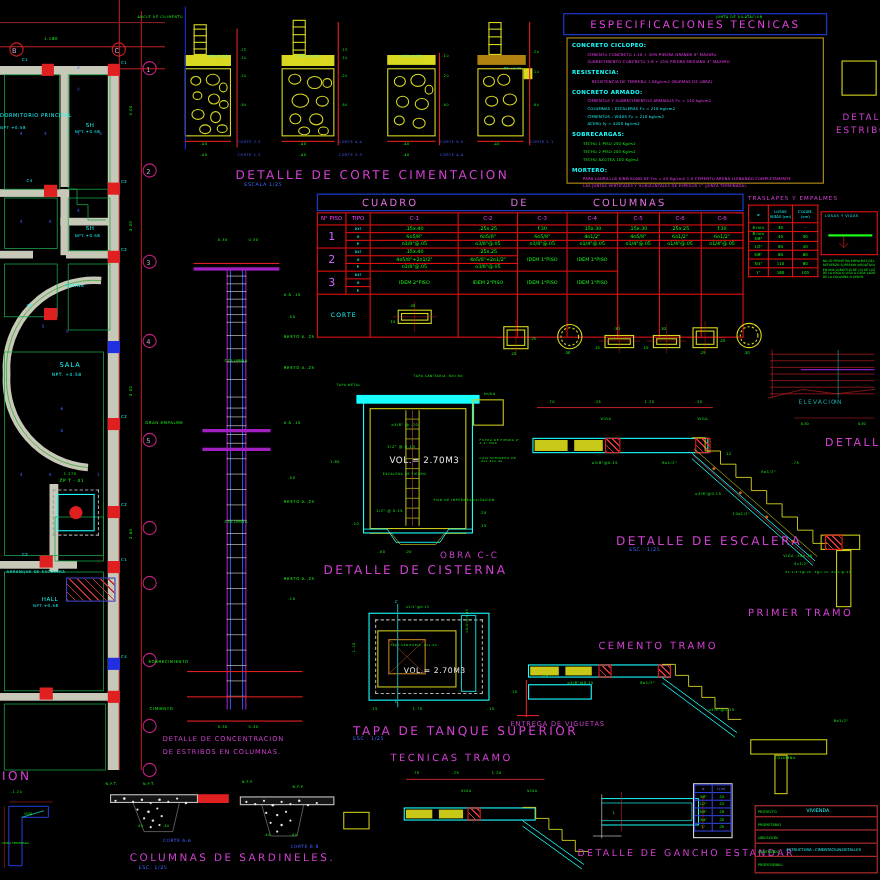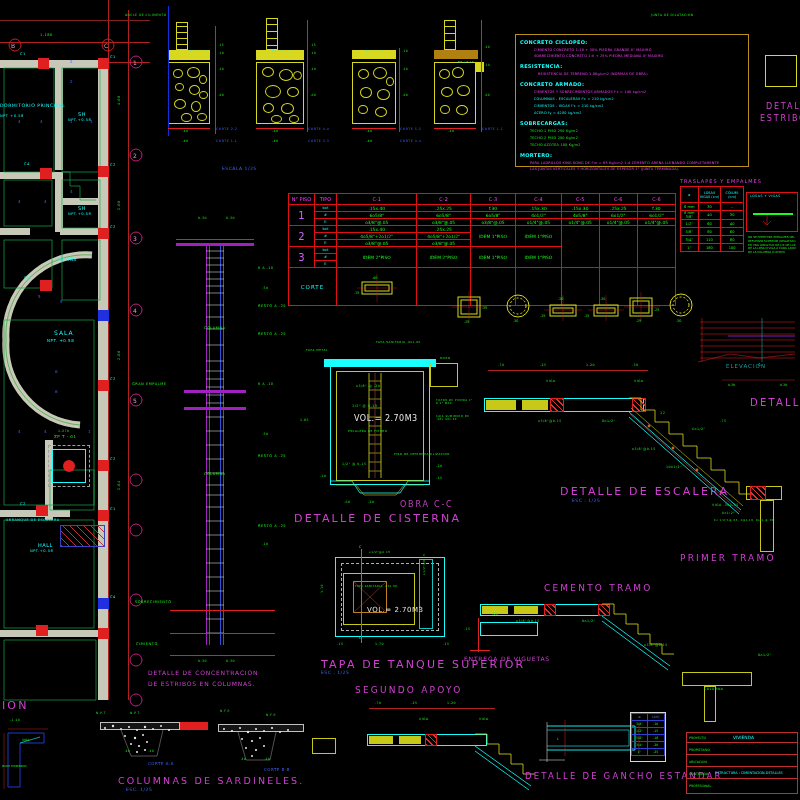--- a/index.html
+++ b/index.html
@@ -341,24 +341,28 @@
       <div class="txt t-green" style="left:58px;top:40px;font-size:3px;">.20</div>
       <div class="txt t-green" style="left:58px;top:58px;font-size:3px;">.10</div>
       <div class="txt t-green" style="left:58px;top:88px;font-size:3px;">.80</div>
       <div class="vl" style="left:55px;top:14px;height:112px;background:#e02020;"></div>
       <div class="txt t-blue" style="left:56px;top:122px;font-size:3.2px;">CORTE 1-1</div>
       <div class="txt t-green" style="left:225px;top:8px;font-size:3px;line-height:1.3;">JUNTA DE DILATACION</div>
     </div>
 
     <div class="txt t-green" style="left:-25px;top:8px;font-size:3px;line-height:1.3;">ANCLE DE CILIMENTO</div>
 
+    <div class="txt title" style="left:64px;top:148px;">DETALLE   DE   CORTE   CIMENTACION</div>
     <div class="txt sub" style="left:72px;top:161px;">ESCALA 1/25</div>
   </div>
 
   <div class="el" id="specs">
+    <div class="hdr">
+      <span>ESPECIFICACIONES  TECNICAS</span>
+    </div>
     <div class="body">
       <div class="sp-h" style="left:4px;top:4px;">CONCRETO CICLOPEO:</div>
       <div class="sp-l" style="left:18px;top:13px;">CIMIENTO      CONCRETO 1:10 + 30% PIEDRA GRANDE 8" MAXIMO</div>
       <div class="sp-l" style="left:18px;top:19px;">SOBRECIMIENTO CONCRETO 1:8 + 25% PIEDRA MEDIANA 4" MAXIMO</div>
 
       <div class="sp-h" style="left:4px;top:28px;">RESISTENCIA:</div>
       <div class="sp-l" style="left:22px;top:37px;">RESISTENCIA DE TERRENO 1.0Kg/cm2 (NORMAS DE OBRA)</div>
 
       <div class="sp-h" style="left:4px;top:46px;">CONCRETO ARMADO:</div>
       <div class="sp-l" style="left:18px;top:55px;">CIMIENTOS Y SOBRECIMIENTOS ARMADOS      f'c = 140 kg/cm2</div>
@@ -377,20 +381,25 @@
     </div>
   </div>
 
   <div class="el" style="left:760px;top:55px;width:40px;height:60px;">
     <div class="el" style="left:5px;top:0px;width:32px;height:32px;border:1px solid #d8d820;"></div>
     <div class="txt titleS" style="left:6px;top:48px;font-size:8px;">DETALLE</div>
     <div class="txt titleS" style="left:0px;top:60px;font-size:8px;">ESTRIBOS</div>
   </div>
 
   <div class="el" id="coltbl">
+    <div class="chdr">
+      <span style="left:40px;">CUADRO</span>
+      <span style="left:175px;">DE</span>
+      <span style="left:250px;">COLUMNAS</span>
+    </div>
     <table>
       <tbody>
           <tr>
         <th style="width:26px;">N° PISO</th>
         <th style="width:22px;">TIPO</th>
         <th>C-1</th>
         <th>C-2</th>
         <th>C-3</th>
         <th>C-4</th>
         <th>C-5</th>
@@ -822,21 +831,21 @@
       <path d="M0,0 L12,0 L12,10 L24,10 L24,20 L36,20 L36,30 L48,30 L48,40 L60,40" stroke="#d8d820" fill="none" stroke-width="0.8"></path>
       <path d="M0,12 L56,52" stroke="#19ffff" fill="none" stroke-width="0.8"></path>
       <path d="M0,17 L54,56" stroke="#19ffff" fill="none" stroke-width="0.8"></path>
     </svg>
     <div class="ln" style="left:14px;top:8px;width:126px;background:#b02020;"></div>
     <div class="txt t-green" style="left:20px;top:2px;font-size:3.2px;">.70</div>
     <div class="txt t-green" style="left:56px;top:2px;font-size:3.2px;">.25</div>
     <div class="txt t-green" style="left:92px;top:2px;font-size:3.2px;">1.20</div>
     <div class="txt t-green" style="left:64px;top:18px;font-size:3.2px;">VIGA</div>
     <div class="txt t-green" style="left:124px;top:18px;font-size:3.2px;">VIGA</div>
-    <div class="txt title" style="left:0px;top:-14px;font-size:9px;">SEGUNDO APOYO</div>
+    <div class="txt title" style="left:0px;top:-14px;font-size:9px;">TECNICAS TRAMO</div>
   </div>
 
   <div class="el" style="left:472px;top:594px;width:328px;height:130px;">
     <div class="el" style="left:8px;top:10px;width:130px;height:12px;border:1px solid #19ffff;"></div>
     <div class="el" style="left:10px;top:12px;width:26px;height:8px;background:#c8c818;"></div>
     <div class="el" style="left:42px;top:12px;width:24px;height:8px;background:#c8c818;"></div>
     <div class="el hatchRed" style="left:72px;top:10px;width:12px;height:12px;border:1px solid #e02020;"></div>
     <div class="el hatchRed" style="left:126px;top:10px;width:12px;height:12px;border:1px solid #e02020;"></div>
     <svg width="190" height="80" style="left:130px;top:10px;">
       <path d="M0,0 L12,0 L12,10 L24,10 L24,20 L36,20 L36,30 L48,30 L48,40 L60,40 L60,50 L72,50" stroke="#d8d820" fill="none" stroke-width="0.8"></path>

